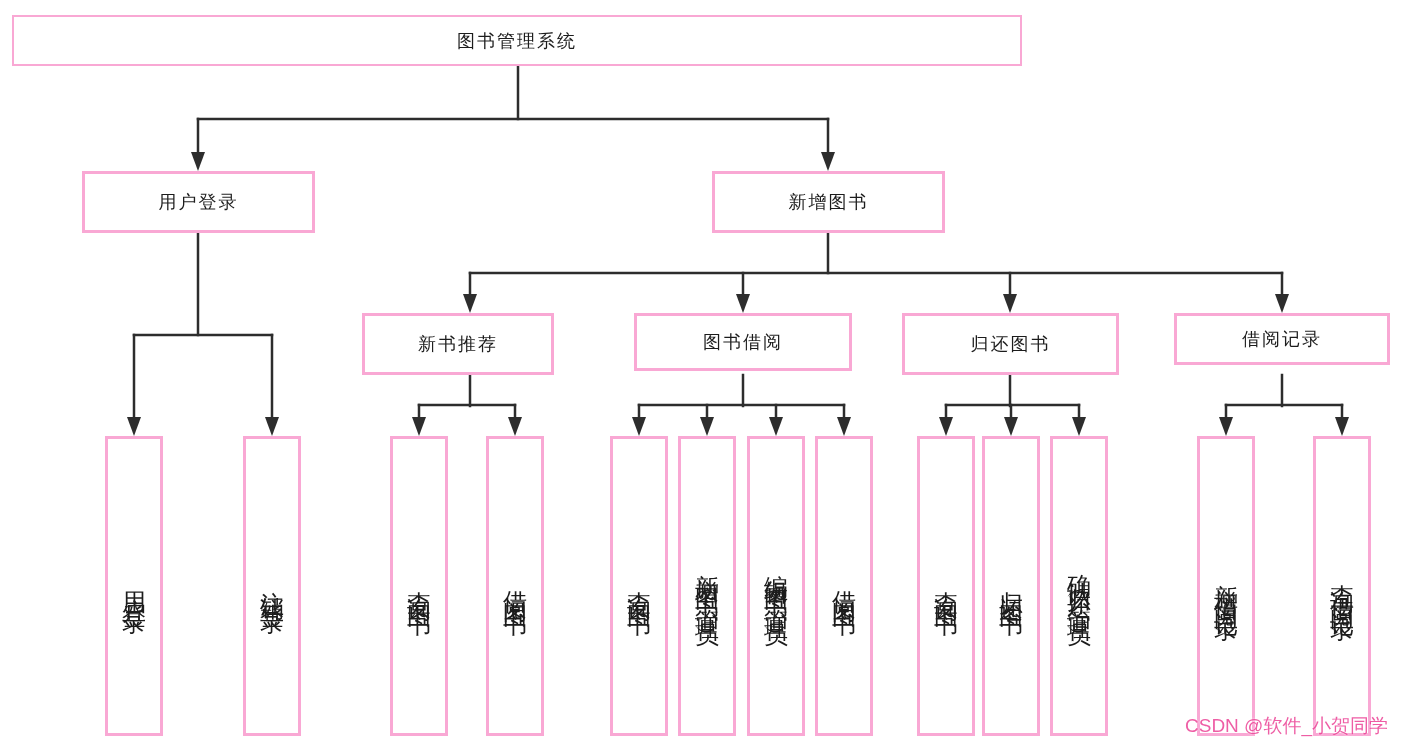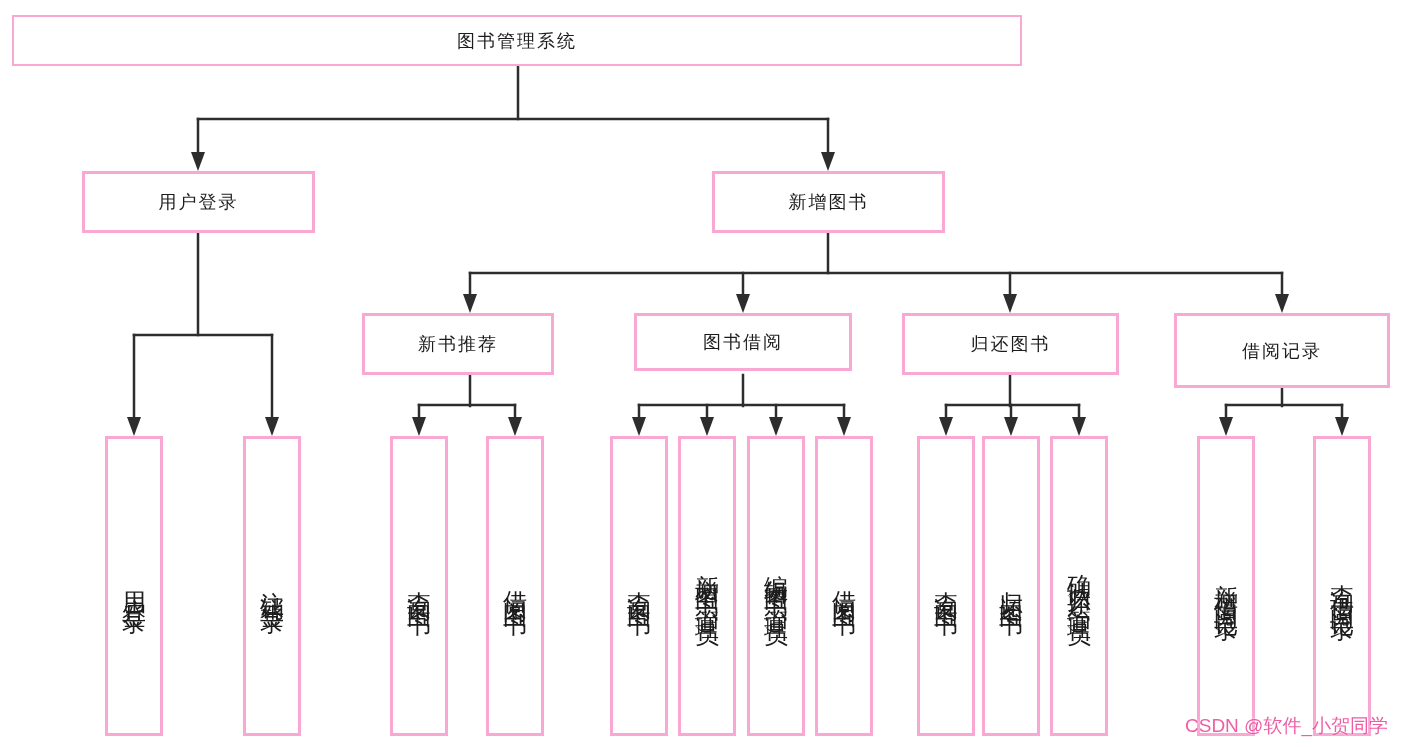--- a/index.html
+++ b/index.html
@@ -119,21 +119,21 @@
 
   <div class="node node-h" style="left:362px;top:313px;width:192px;height:62px">
     <span>新书推荐</span>
   </div>
   <div class="node node-h" style="left:634px;top:313px;width:218px;height:58px">
     <span>图书借阅</span>
   </div>
   <div class="node node-h" style="left:902px;top:313px;width:217px;height:62px">
     <span>归还图书</span>
   </div>
-  <div class="node node-h" style="left:1174px;top:313px;width:216px;height:75px">
+  <div class="node node-h" style="left:1174px;top:313px;width:216px;height:52px">
     <span>借阅记录</span>
   </div>
 
   <div class="node node-v" style="left:105px;top:436px;width:58px;height:300px">
     <span>用户登录</span>
   </div>
   <div class="node node-v" style="left:243px;top:436px;width:58px;height:300px">
     <span>注销登录</span>
   </div>
   <div class="node node-v" style="left:390px;top:436px;width:58px;height:300px">

